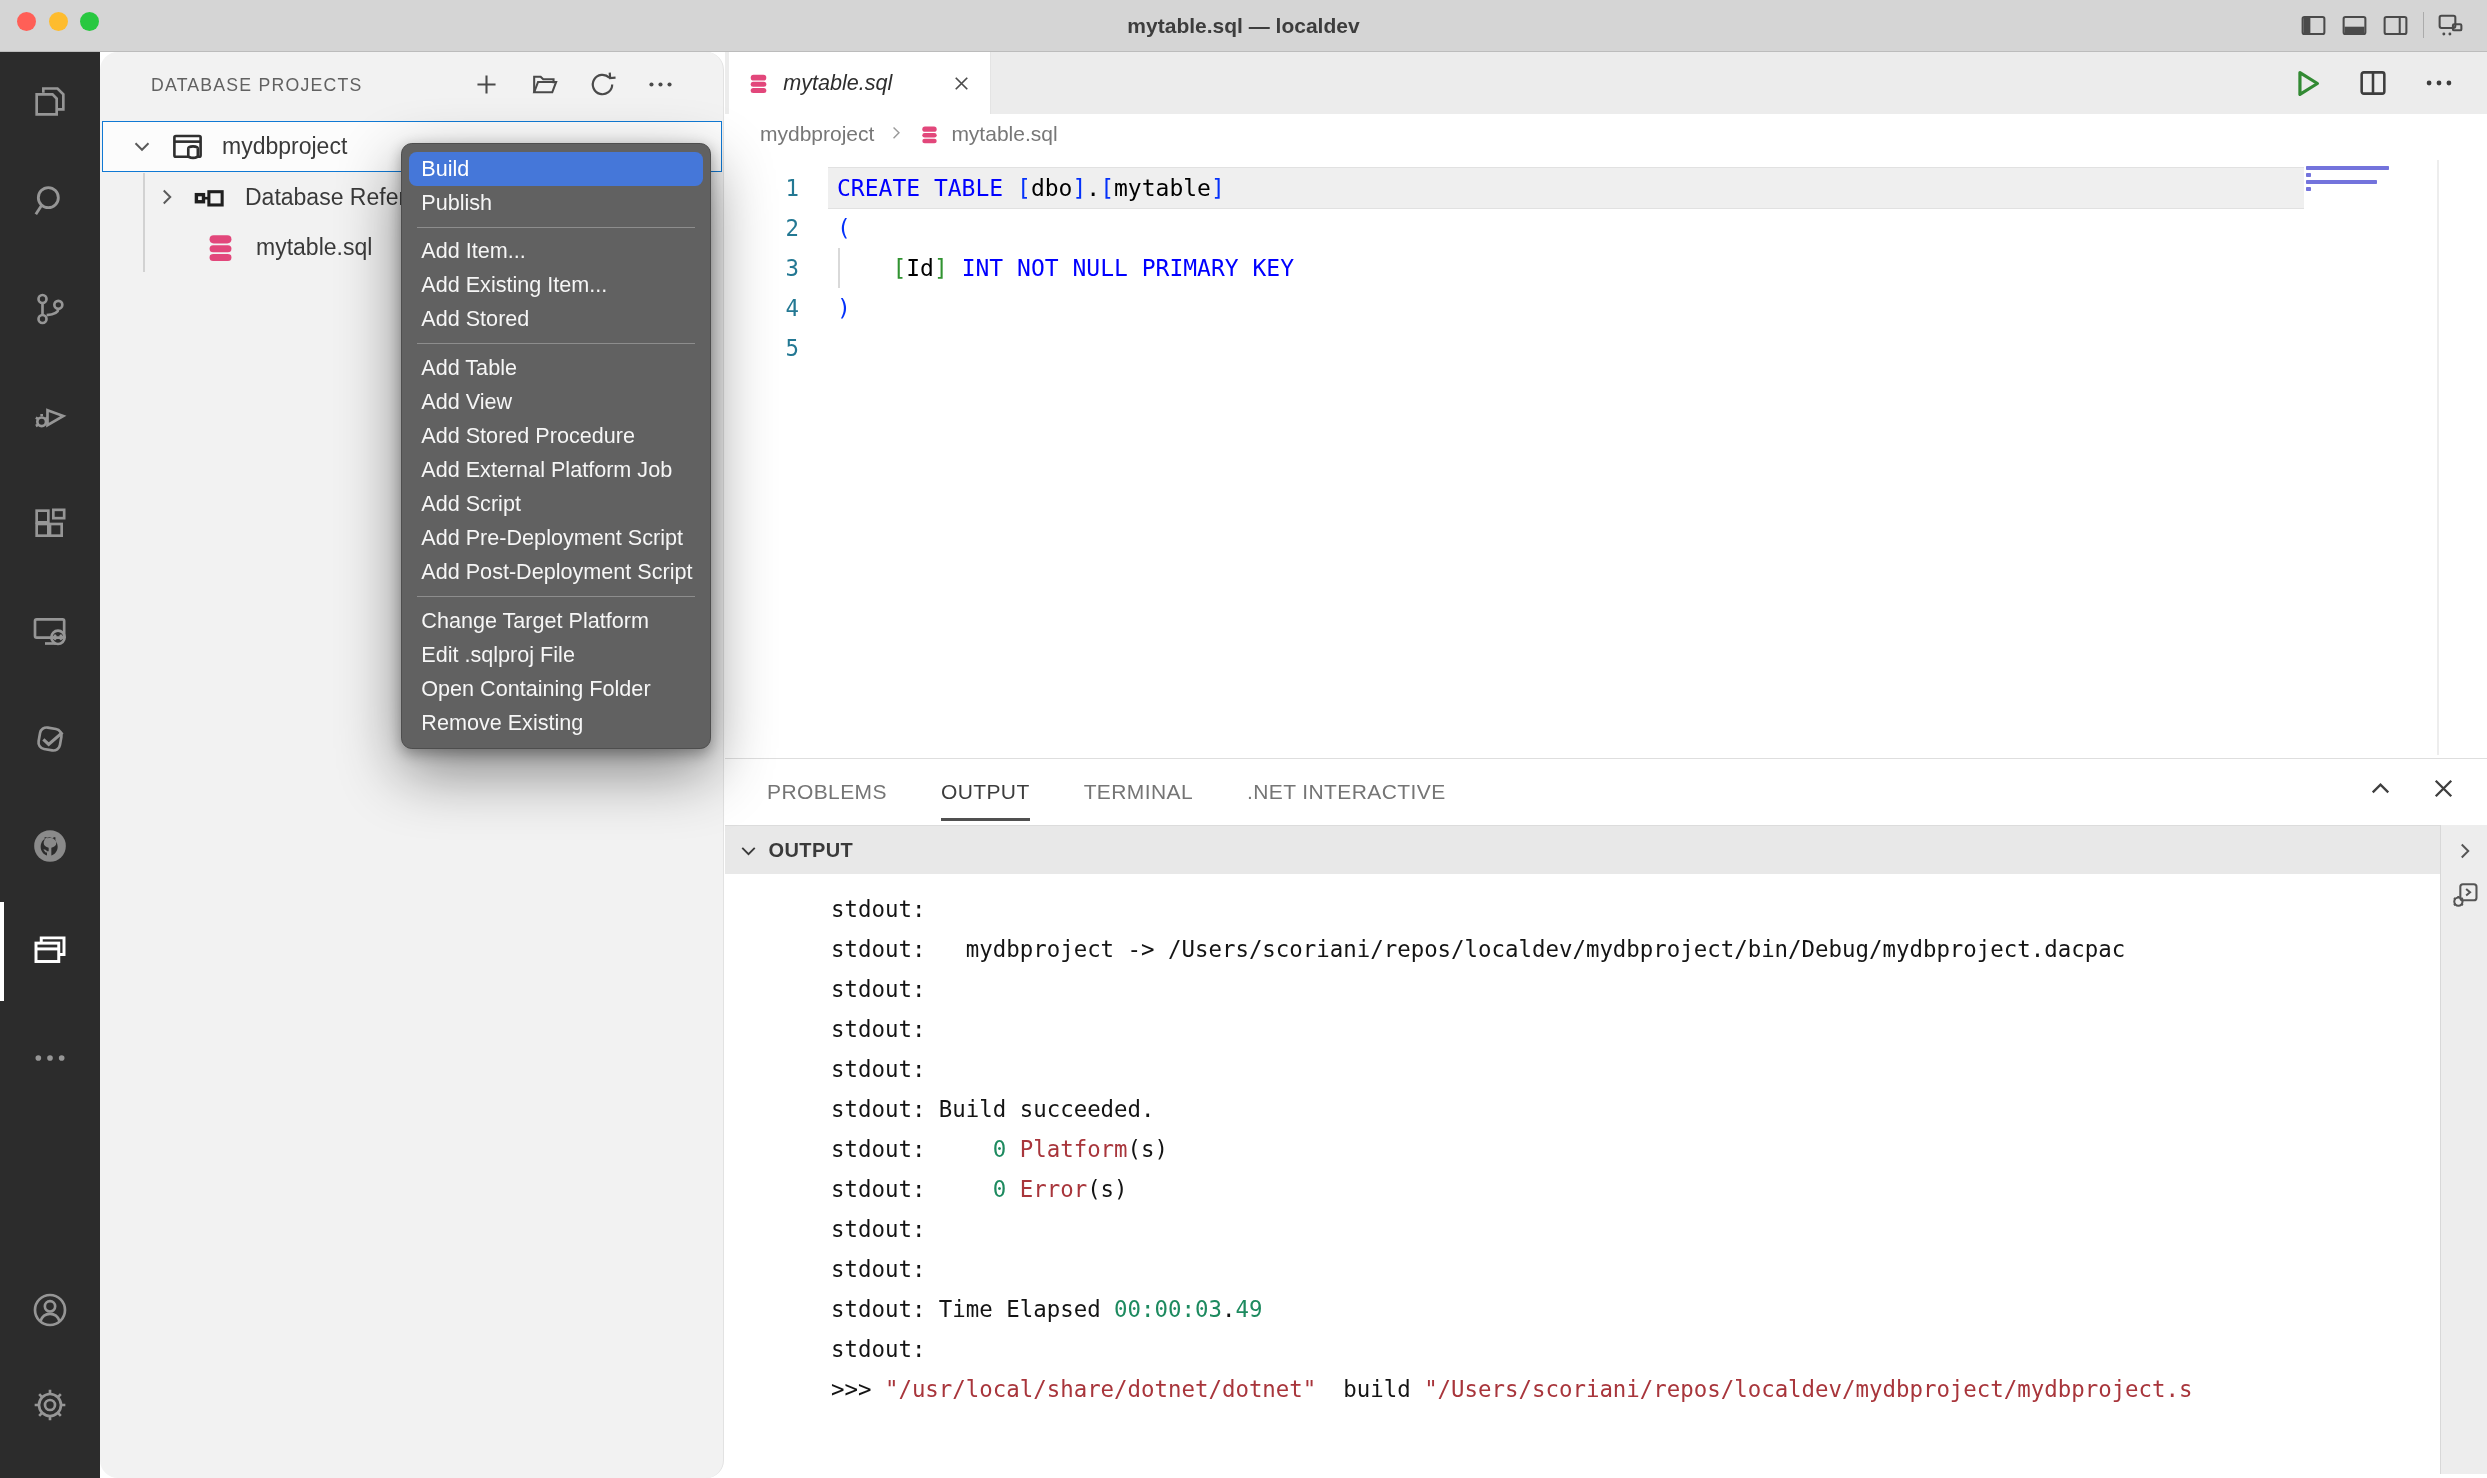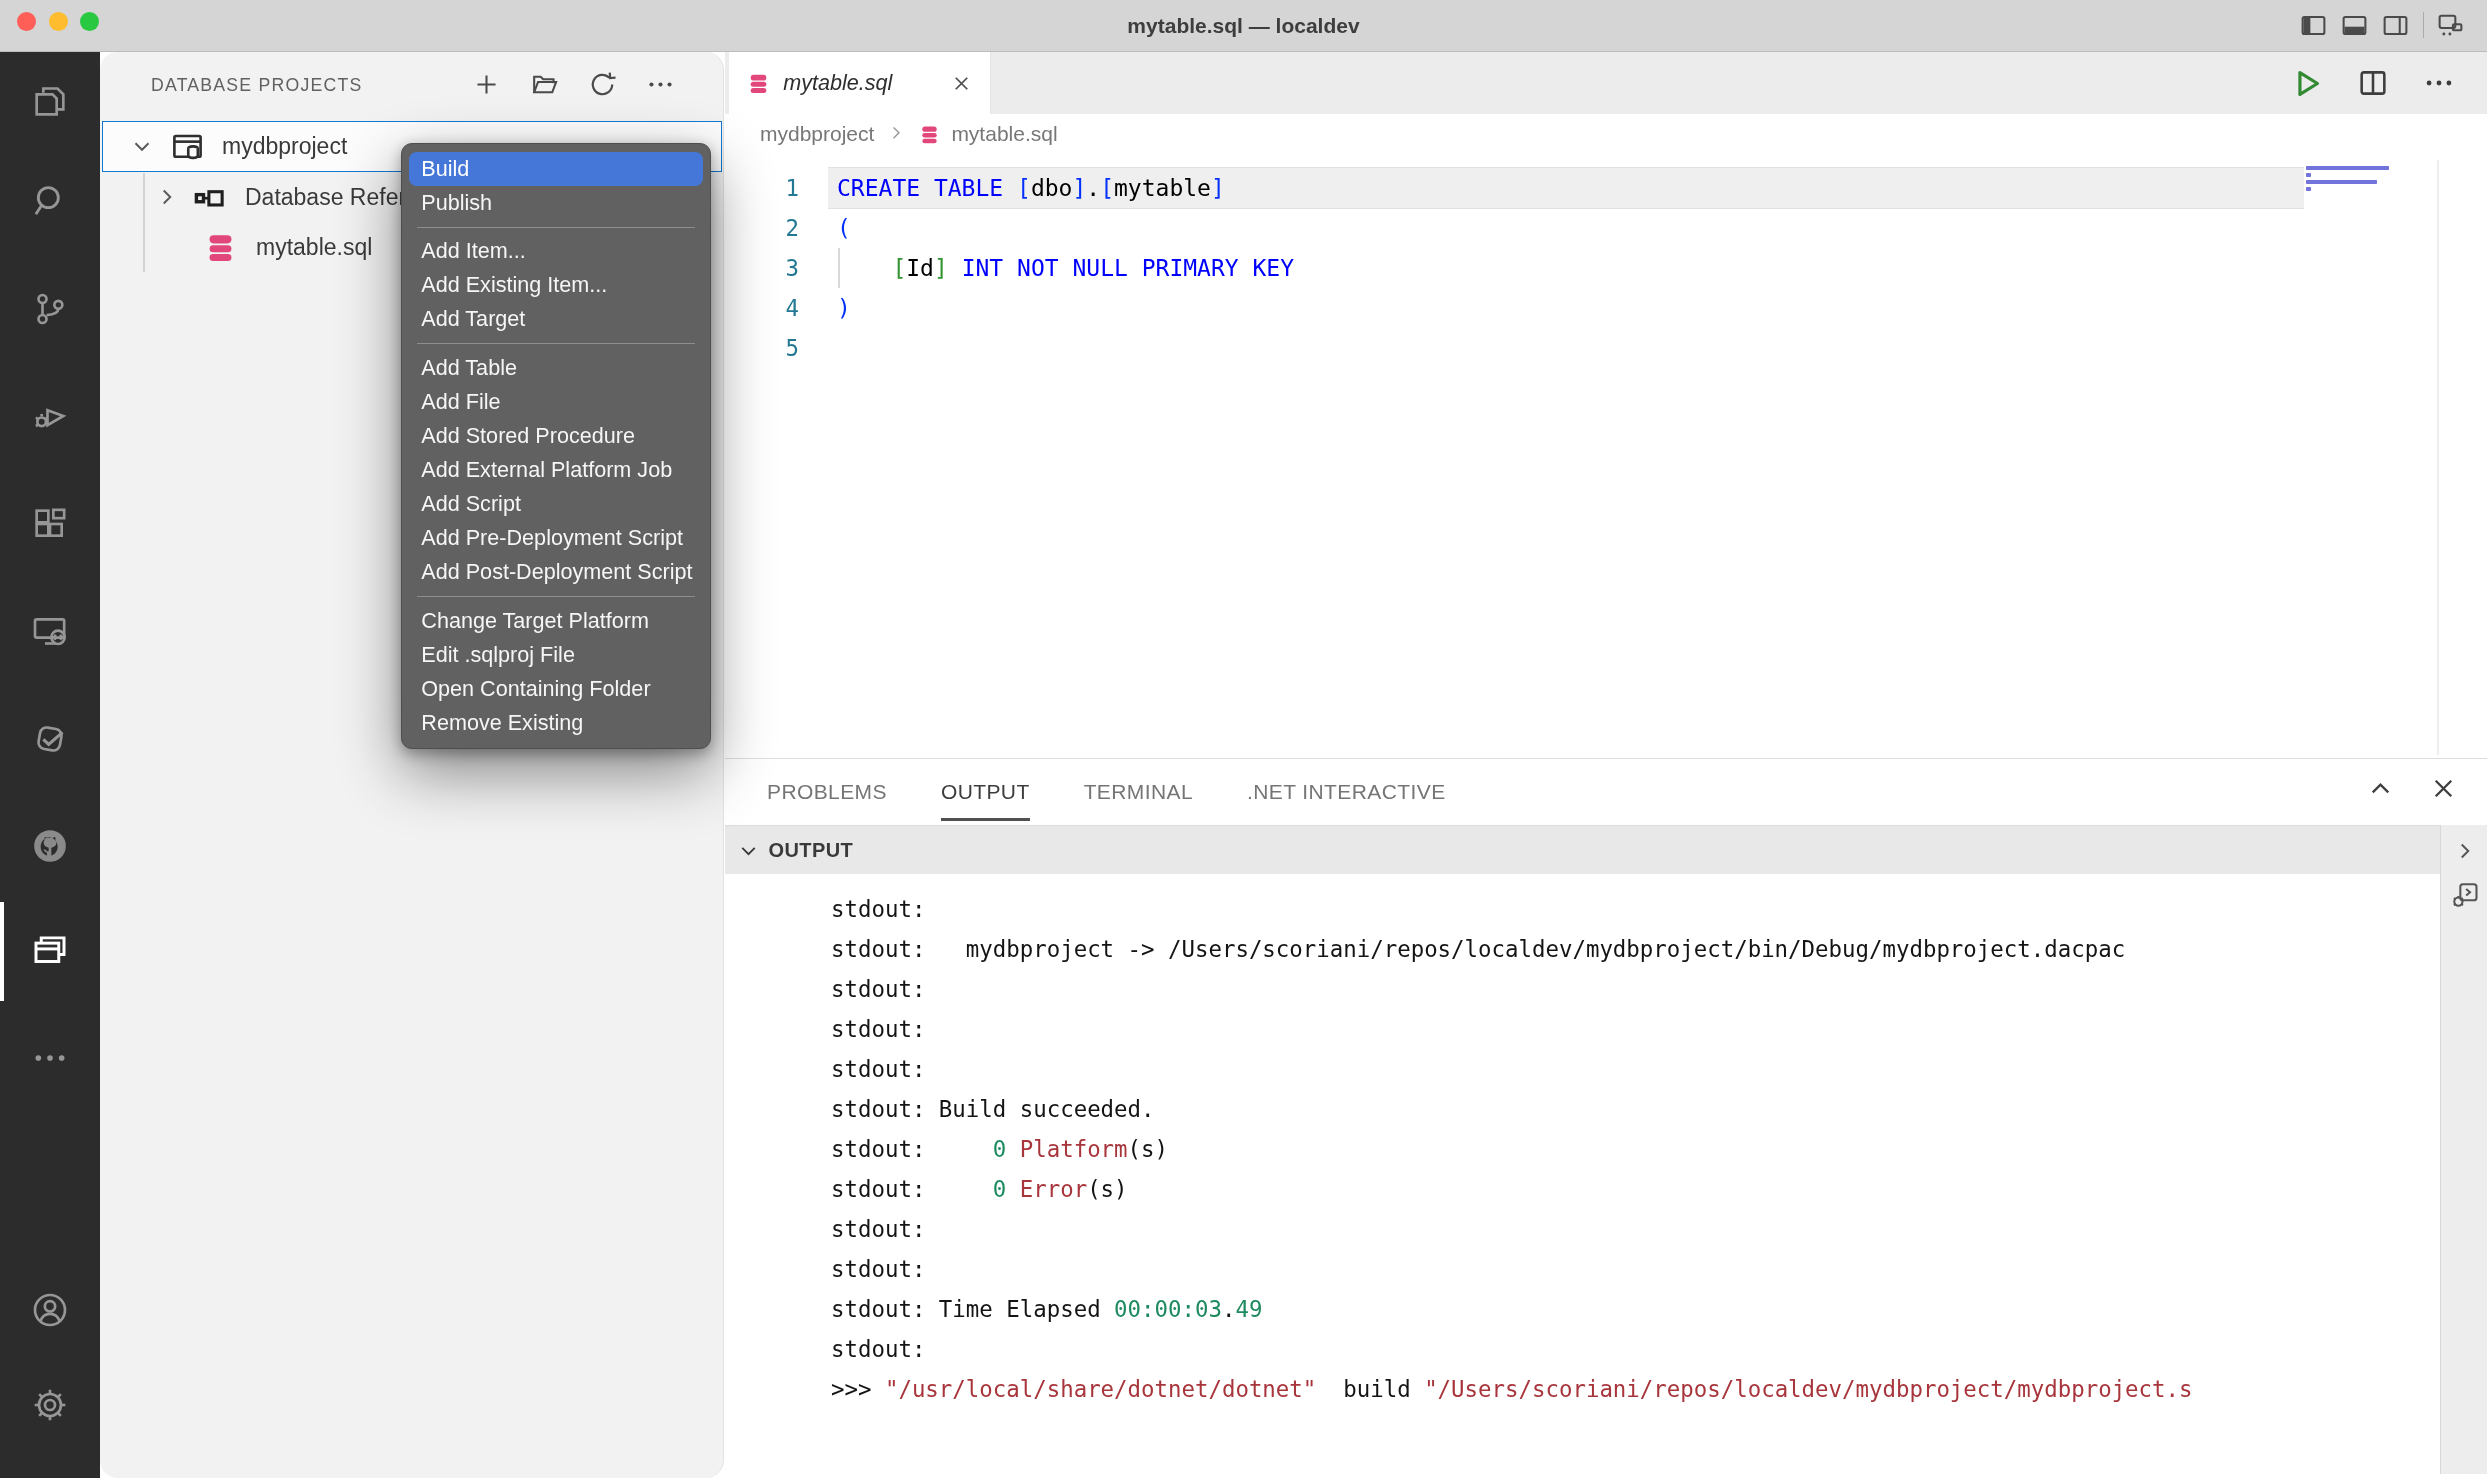--- a/index.html
+++ b/index.html
@@ -292,24 +292,24 @@
 
   <div class="indent-guide"></div>
 </div>
 
 <div class="context-menu" id="context-menu">
     <div class="menu-item hl">Build</div>
     <div class="menu-item">Publish</div>
     <div class="menu-sep"></div>
     <div class="menu-item">Add Item...</div>
     <div class="menu-item">Add Existing Item...</div>
-    <div class="menu-item">Add Target</div>
+    <div class="menu-item">Add Stored</div>
     <div class="menu-sep"></div>
     <div class="menu-item">Add Table</div>
-    <div class="menu-item">Add File</div>
+    <div class="menu-item">Add View</div>
     <div class="menu-item">Add Stored Procedure</div>
     <div class="menu-item">Add External Platform Job</div>
     <div class="menu-item">Add Script</div>
     <div class="menu-item">Add Pre-Deployment Script</div>
     <div class="menu-item">Add Post-Deployment Script</div>
     <div class="menu-sep"></div>
     <div class="menu-item">Change Target Platform</div>
     <div class="menu-item">Edit .sqlproj File</div>
     <div class="menu-item">Open Containing Folder</div>
     <div class="menu-item">Remove Existing</div>

